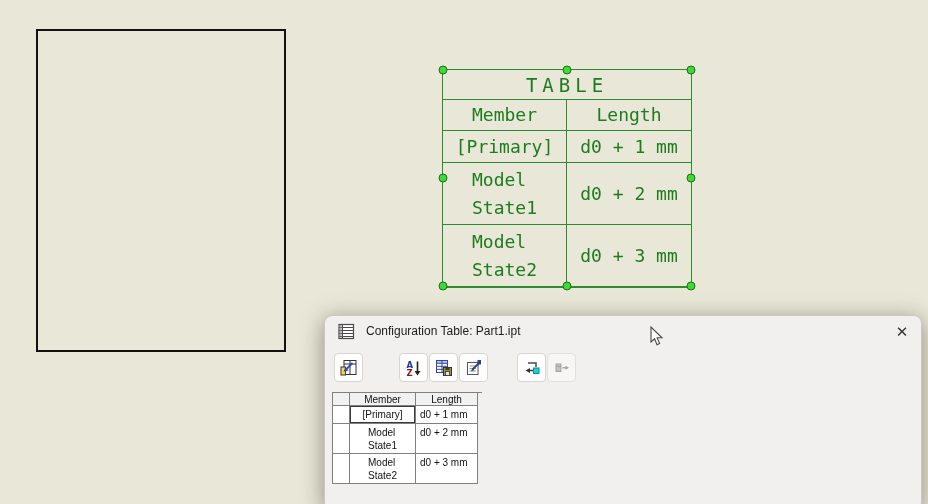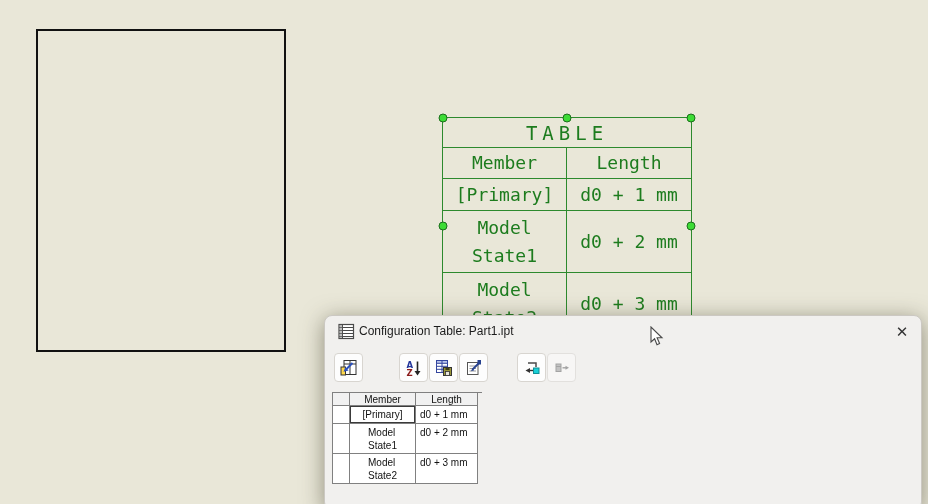--- a/index.html
+++ b/index.html
@@ -4,40 +4,40 @@
 <style>
   html,body{margin:0;padding:0;}
   body{width:928px;height:504px;overflow:hidden;font-family:"Liberation Sans",sans-serif;}
   .canvas{position:absolute;inset:0;width:928px;height:504px;background:#e9e7d8;overflow:hidden;}
 
   
   .sketch-rect{position:absolute;left:36px;top:29px;width:246px;height:319px;border:2px solid #111;background:transparent;}
 
   
   .gtable{position:absolute;left:442px;top:69px;width:248px;border:1px solid #2d8a2d;color:#1d7c1e;
-          font-family:"DejaVu Sans Mono",monospace;text-align:center;margin-top:48px;}
+          font-family:"DejaVu Sans Mono",monospace;text-align:left;}
   .gt-title{height:29px;border-bottom:1px solid #2d8a2d;font-size:19px;letter-spacing:5px;
             display:flex;align-items:center;justify-content:center;}
   .gt-row{display:grid;grid-template-columns:124px 1fr;border-bottom:1px solid #2d8a2d;}
   .gt-row:last-child{border-bottom:none;}
   .gt-cell{display:flex;align-items:center;justify-content:center;font-size:18px;white-space:pre-line;line-height:1.55;}
   .gt-cell.first{border-right:1px solid #2d8a2d;}
   .gt-head{height:30px;}
   .gt-r1{height:31px;}
   .gt-r2,.gt-r3{height:61px;}
 
   
   .handle{position:absolute;width:9px;height:9px;border-radius:50%;background:#3ddc35;border:1px solid #1c6e1c;
           transform:translate(-50%,-50%);box-sizing:border-box;}
 
   
   .dialog{position:absolute;left:324px;top:315px;width:598px;height:195px;background:#f1f0ee;
           border-radius:8px;box-shadow:0 4px 22px rgba(70,65,45,.55);border:1px solid #cbc8c2;box-sizing:border-box;}
   .titlebar{display:flex;align-items:center;height:30px;padding-left:13px;}
-  .title-text{font-size:12px;color:#1c1c1c;margin-left:4px;}
+  .title-text{font-size:12px;color:#1c1c1c;margin-left:11px;}
   .close-btn{position:absolute;right:6px;top:4px;width:26px;height:24px;display:flex;align-items:center;justify-content:center;
              font-size:15px;color:#333;cursor:default;font-family:"DejaVu Sans",sans-serif;font-weight:300;}
 
   
   .toolbar{position:absolute;left:9px;top:37px;display:flex;align-items:flex-start;}
   .tbtn{width:29px;height:29px;background:#fdfdfd;border:1px solid #d8d5d0;border-radius:4px;
         display:flex;align-items:center;justify-content:center;box-sizing:border-box;}
   .tbtn.disabled{border-color:#e2e0dd;background:#f7f6f5;}
   .tb-gap-a{width:36px;}  .tb-gap-b{width:29px;}
   .tgroup{display:flex;}

